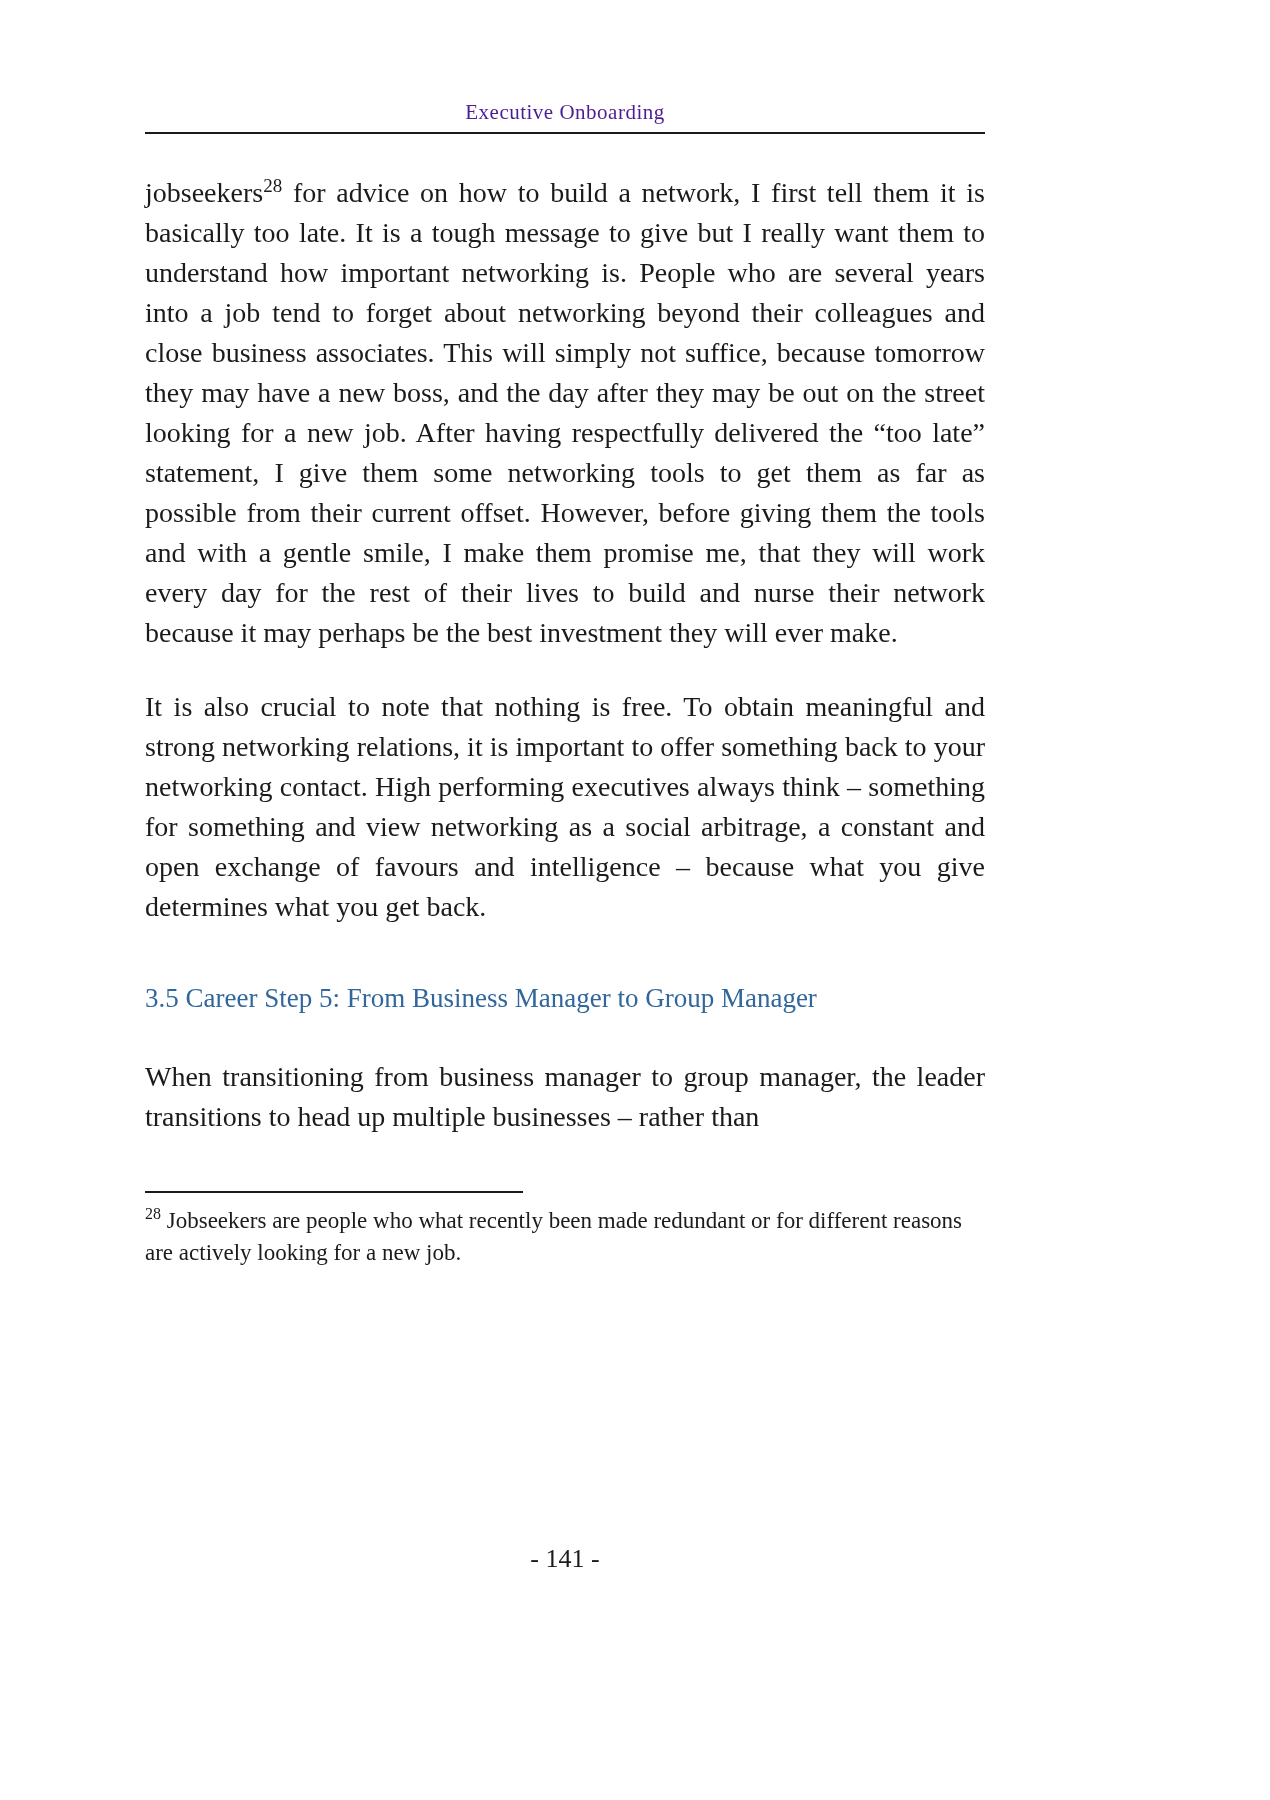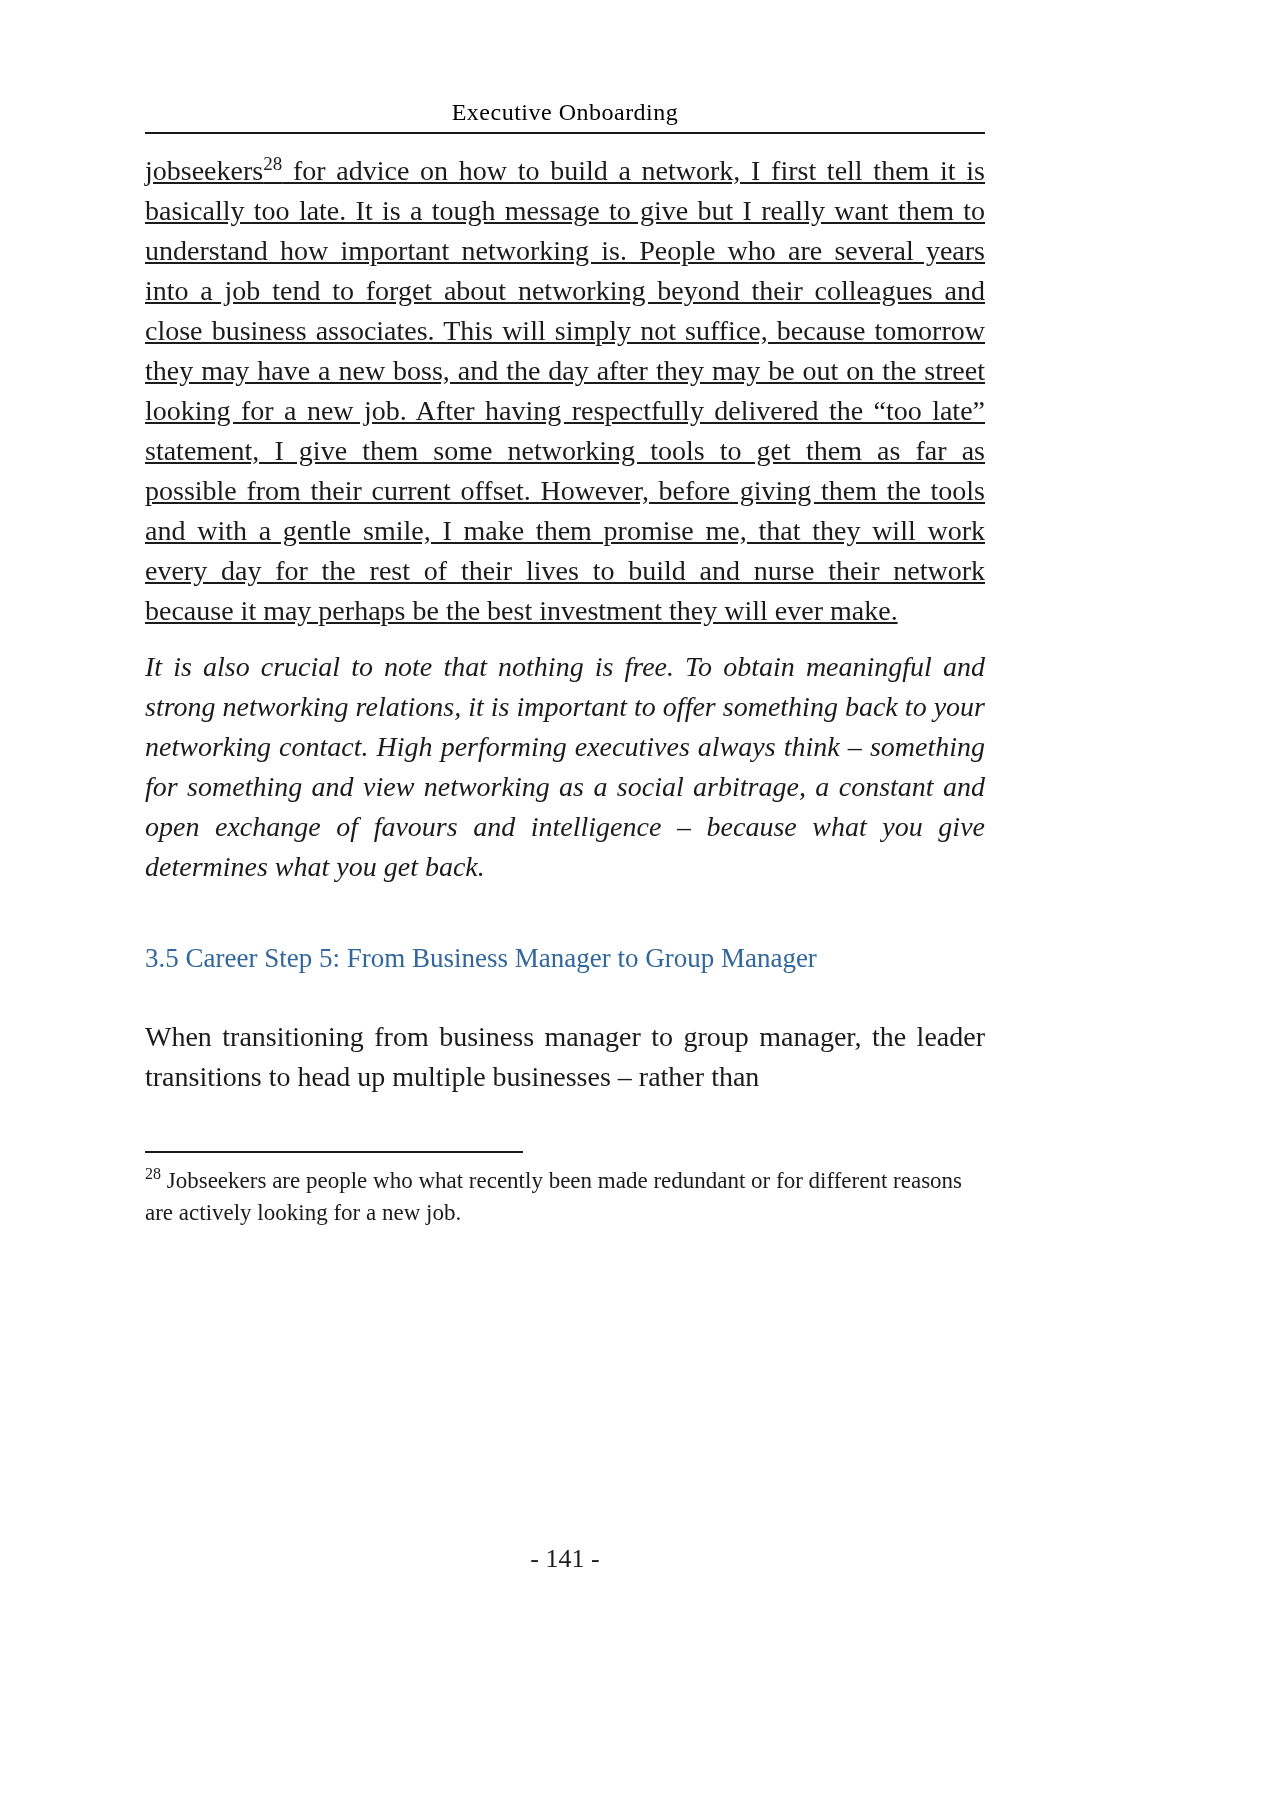--- a/index.html
+++ b/index.html
@@ -15,38 +15,38 @@
     margin: 0 auto;
   }
   .content {
     position: absolute;
     left: 145px;
     top: 96px;
     width: 840px;
   }
   .running-header {
     text-align: center;
-    font-size: 24px;
+    font-size: 21px;
     line-height: 32px;
-    color: #000000;
+    color: #4c1d95;
     letter-spacing: 0.5px;
   }
   .header-rule {
     border-bottom: 2px solid #1a1a1a;
     margin-top: 4px;
   }
   .body-text {
     font-size: 28px;
     line-height: 40px;
     text-align: justify;
     text-align-last: left;
     color: #1b1b1b;
   }
-  .para-first { margin-top: 17px; text-decoration: underline; }
-  .para-gap   { margin-top: 16px; font-style: italic; }
+  .para-first { margin-top: 39px; }
+  .para-gap   { margin-top: 34px; }
   sup.fn-ref {
     font-size: 19px;
     vertical-align: super;
     line-height: 0;
   }
   .section-heading {
     margin-top: 48px;
     font-size: 27px;
     line-height: 46px;
     font-weight: normal;

